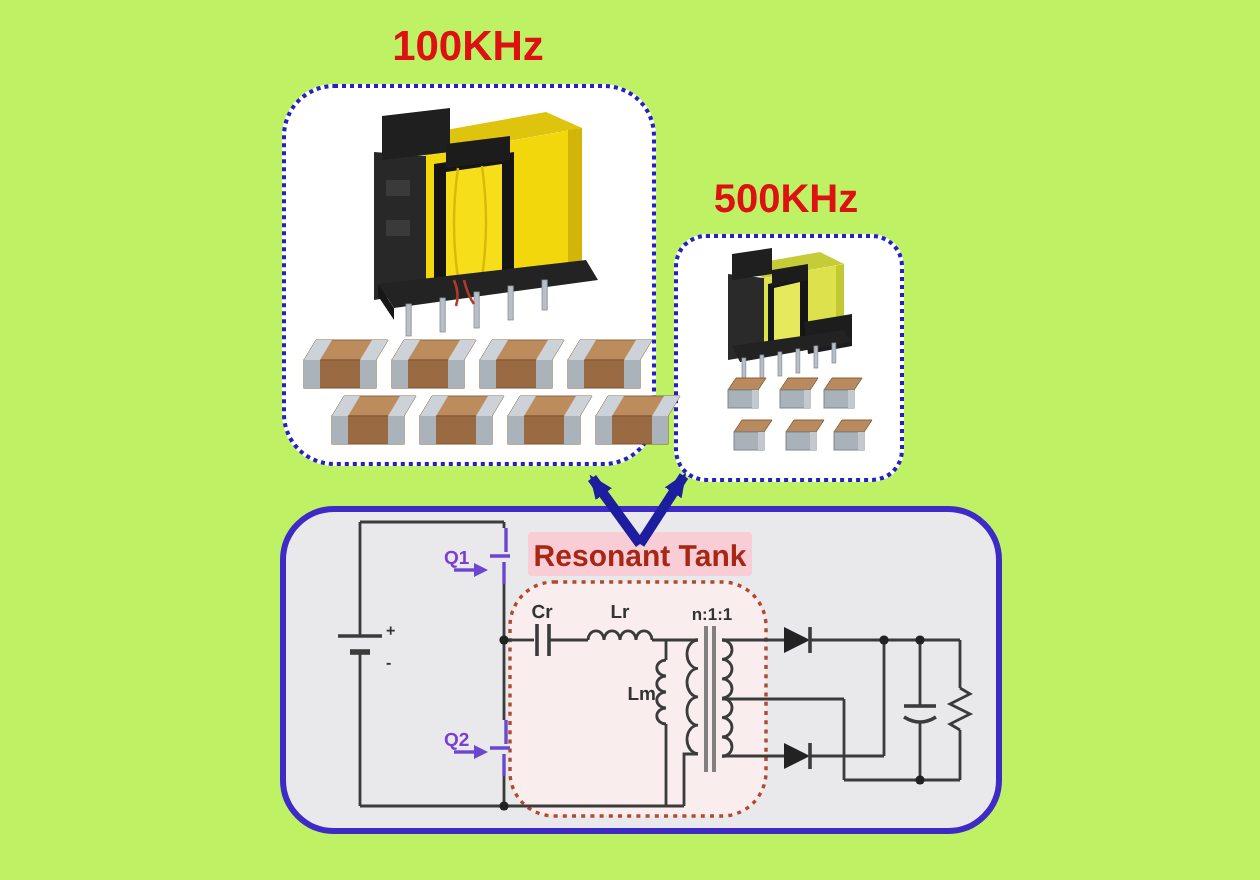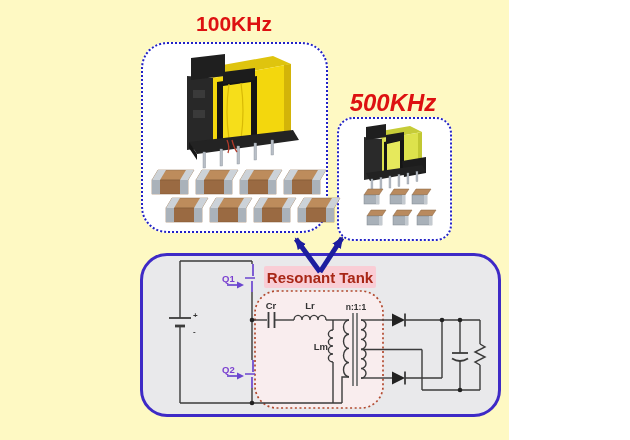--- a/index.html
+++ b/index.html
@@ -1,25 +1,25 @@
 <!DOCTYPE html>
 <html><head>
 <meta charset="utf-8">
 <style>
   html,body{margin:0;padding:0;background:#ffffff;}
   #canvas{
-    position:relative;width:509px;height:440px;background:#fef9c3;
+    position:relative;width:630px;height:440px;background:#bef264;
     font-family:"Liberation Sans",sans-serif;overflow:hidden;
   }
   .freq-title{
     position:absolute;transform:translateX(-50%);
     color:#dd1111;font-weight:bold;white-space:nowrap;
   }
   #title-100{left:234px;top:12px;font-size:21px;}
-  #title-500{left:393px;top:89px;font-size:24px;font-style:italic;}
+  #title-500{left:393px;top:89px;font-size:20px;}
   .dashed-box{
     position:absolute;border:2px dotted #2121c6;background:#ffffff;
   }
   #box-100{left:141px;top:42px;width:183px;height:187px;border-radius:26px;}
   #box-500{left:337px;top:117px;width:111px;height:120px;border-radius:16px;}
   #circuit-box{
     position:absolute;left:140px;top:253px;width:355px;height:158px;
     border:3px solid #3e2ac6;border-radius:27px;background:#e9e9eb;
   }
   #overlay{position:absolute;left:0;top:0;z-index:5;}

